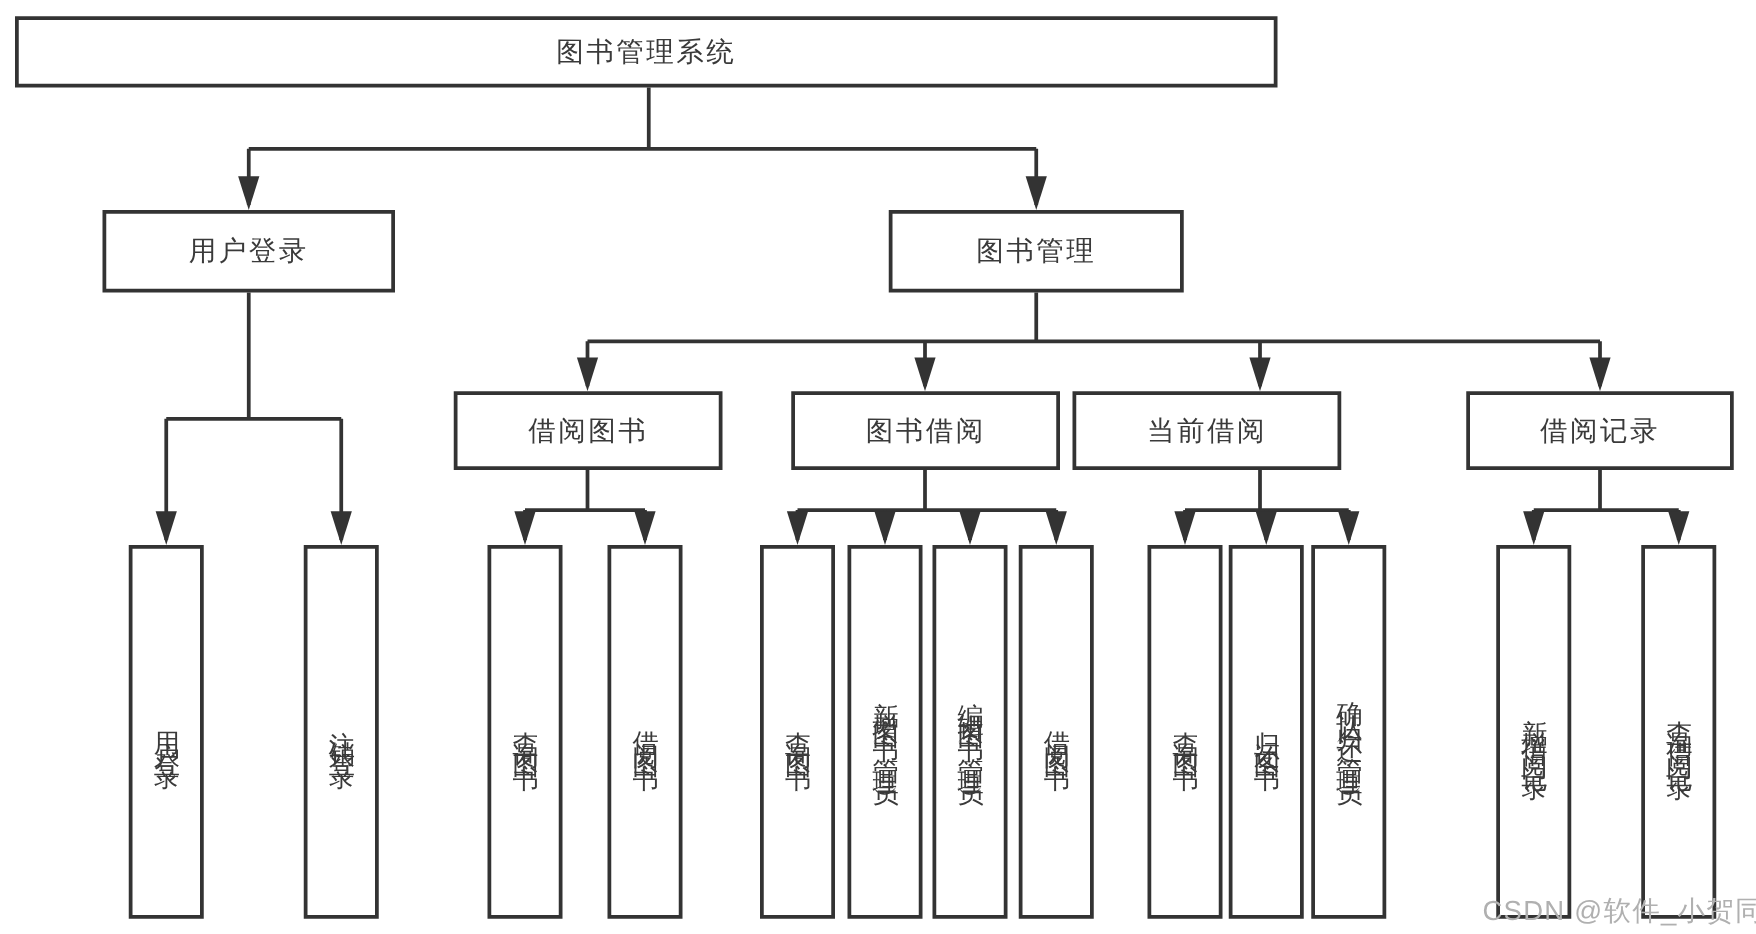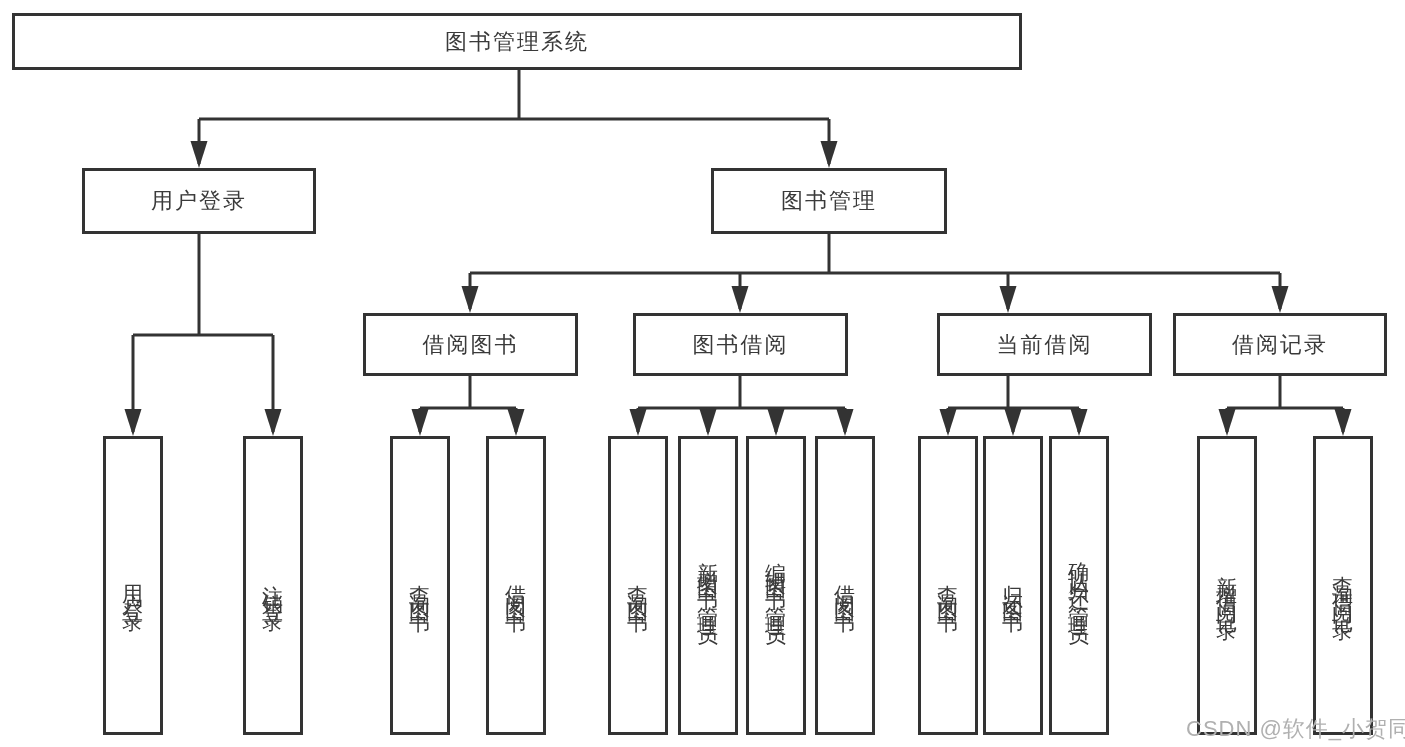--- a/index.html
+++ b/index.html
@@ -123,21 +123,21 @@
     </g>
   </svg>
 
   <div class="box h" style="left:12px; top:13px; width:1010px; height:57px;">图书管理系统</div>
 
   <div class="box h" style="left:82px; top:168px; width:234px; height:66px;">用户登录</div>
   <div class="box h" style="left:711px; top:168px; width:236px; height:66px;">图书管理</div>
 
   <div class="box h" style="left:363px; top:313px; width:215px; height:63px;">借阅图书</div>
   <div class="box h" style="left:633px; top:313px; width:215px; height:63px;">图书借阅</div>
-  <div class="box h" style="left:937px; top:313px; width:215px; height:63px;">当前借阅</div>
+  <div class="box h" style="left:858px; top:313px; width:215px; height:63px;">当前借阅</div>
   <div class="box h" style="left:1173px; top:313px; width:214px; height:63px;">借阅记录</div>
 
   <div class="box v" style="left:103px; top:436px; width:60px; height:299px;">用户登录</div>
   <div class="box v" style="left:243px; top:436px; width:60px; height:299px;">注销登录</div>
 
   <div class="box v" style="left:390px; top:436px; width:60px; height:299px;">查询图书</div>
   <div class="box v" style="left:486px; top:436px; width:60px; height:299px;">借阅图书</div>
 
   <div class="box v" style="left:608px; top:436px; width:60px; height:299px;">查询图书</div>
   <div class="box v" style="left:678px; top:436px; width:60px; height:299px;">新增图书（管理员）</div>

